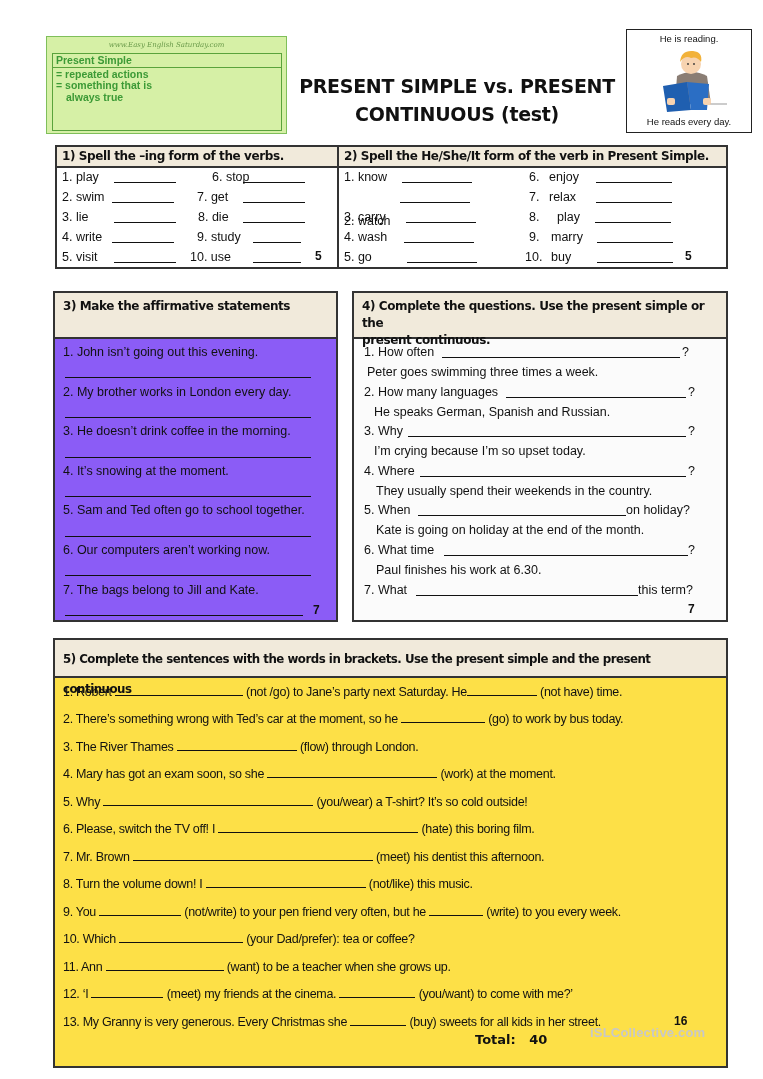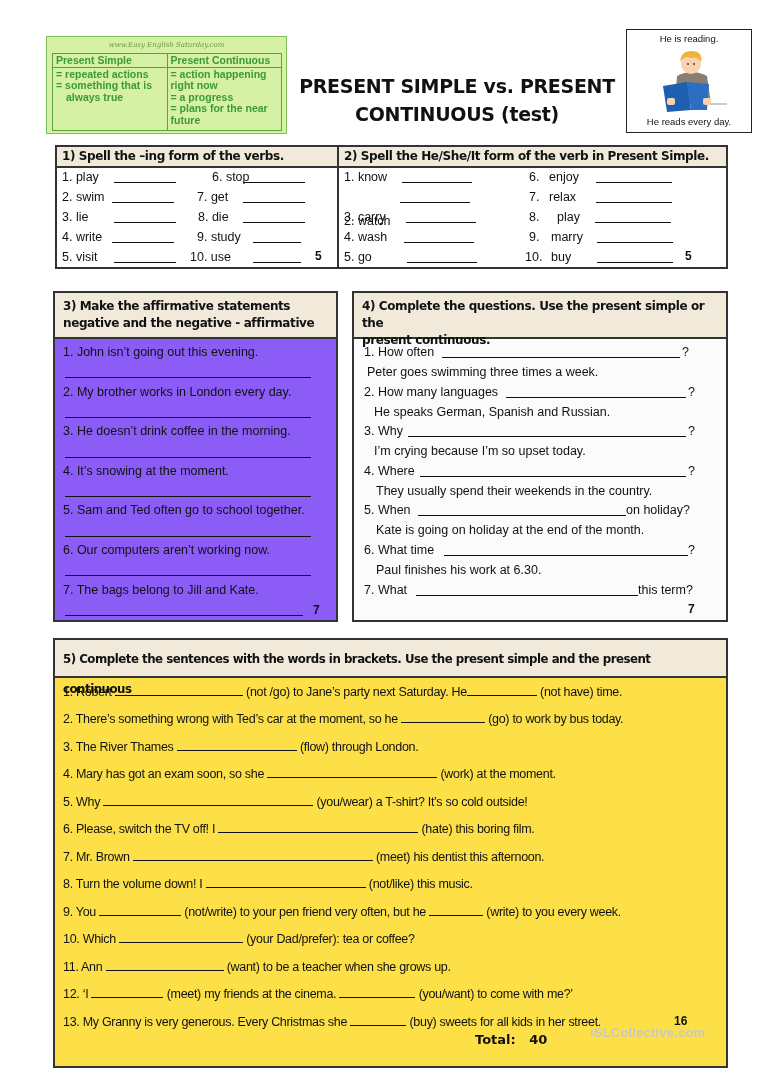--- a/index.html
+++ b/index.html
@@ -54,28 +54,20 @@
 <body>
 
 <div class="abs green-card">
   <div class="site">www.Easy English Saturday.com</div>
   <div class="inner">
     <div class="col">
       <div class="col-title">Present Simple</div>
       <div>= repeated actions</div>
       <div>= something that is</div>
       <div class="ind">always true</div>
-    </div>
-    <div class="col">
-      <div class="col-title">Present Continuous</div>
-      <div>= action happening</div>
-      <div>right now</div>
-      <div>= a progress</div>
-      <div>= plans for the near</div>
-      <div>future</div>
     </div>
   </div>
 </div>
 
 <div class="abs title">
   <div>PRESENT SIMPLE vs. PRESENT</div>
   <div>CONTINUOUS (test)</div>
 </div>
 
 <div class="abs pic-card">
@@ -147,21 +139,20 @@
     <div class="blank abs" style="left:256px;top:64px;width:76px;"></div>
     <div class="blank abs" style="left:258px;top:84px;width:76px;"></div>
     <div class="blank abs" style="left:258px;top:104px;width:76px;"></div>
     <div class="score" style="left:346px;top:102px;">5</div>
   </div>
 </div>
 
 <div class="abs box3">
   <div class="hdr">
     <div>3) Make the affirmative statements</div>
-    <div>negative and the negative - affirmative</div>
   </div>
   <div class="item" style="left:8px;top:52px;">1. John isn’t going out this evening.</div>
   <div class="line3" style="left:10px;top:84px;width:246px;"></div>
   <div class="item" style="left:8px;top:92px;">2. My brother works in London every day.</div>
   <div class="line3" style="left:10px;top:124px;width:246px;"></div>
   <div class="item" style="left:8px;top:131px;">3. He doesn’t drink coffee in the morning.</div>
   <div class="line3" style="left:10px;top:164px;width:246px;"></div>
   <div class="item" style="left:8px;top:171px;">4. It’s snowing at the moment.</div>
   <div class="line3" style="left:10px;top:203px;width:246px;"></div>
   <div class="item" style="left:8px;top:210px;">5. Sam and Ted often go to school together.</div>

